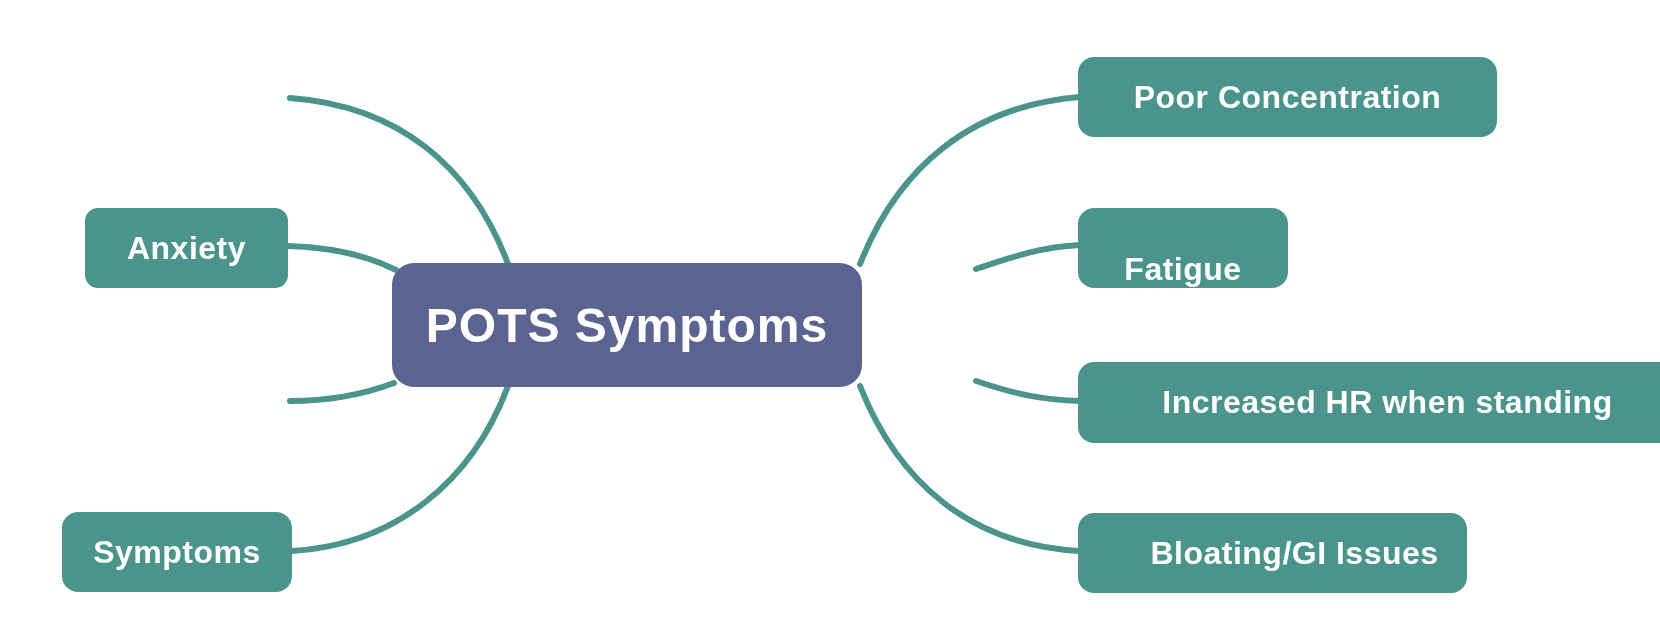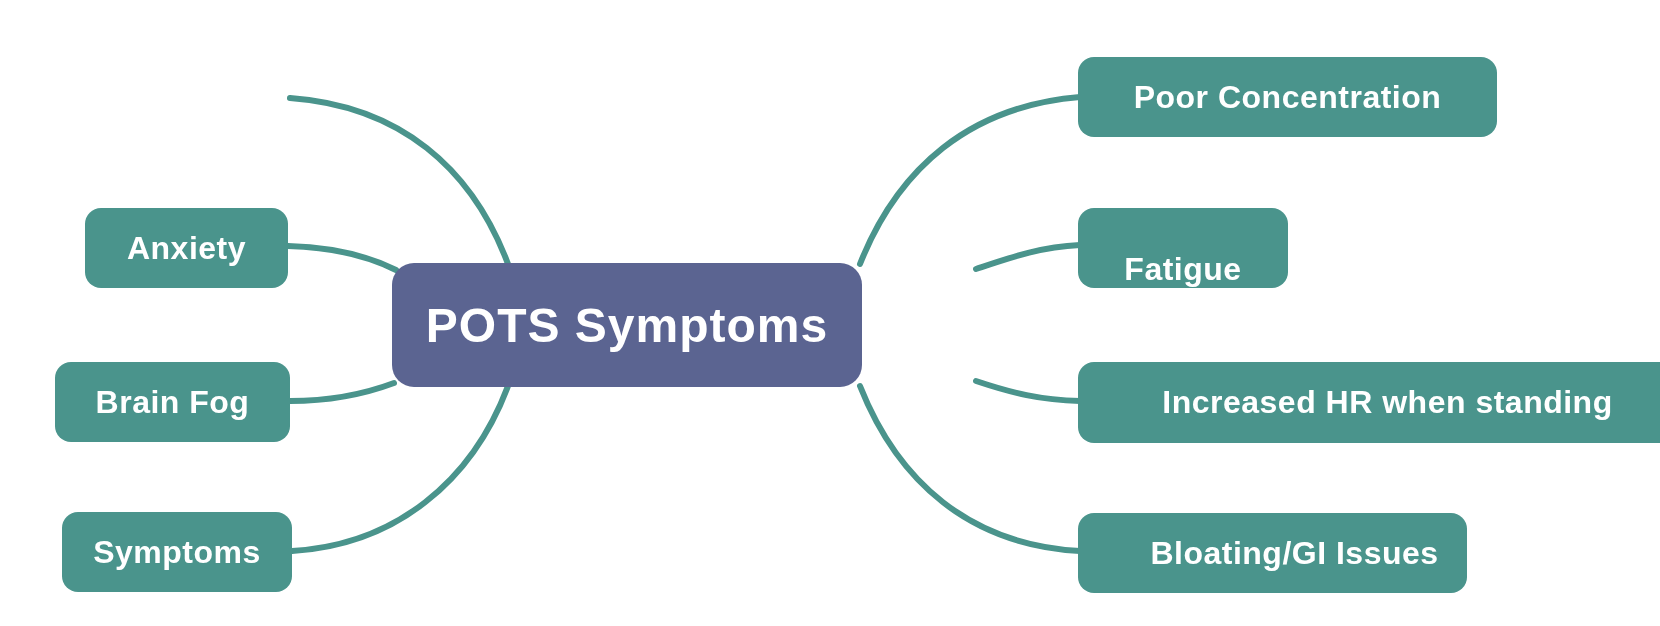--- a/index.html
+++ b/index.html
@@ -45,21 +45,21 @@
   }
   .node.root {
     background: #5B6491;
     font-size: 48px;
     border-radius: 22px;
     letter-spacing: 1px;
   }
   
   #node-root        { left: 392px;  top: 263px; width: 470px; height: 124px; }
   #node-headaches   { left: 30px;   top: 55px;  width: 260px; height: 81px;  }
-  #node-anxiety     { left: 85px;   top: 208px; width: 203px; height: 80px;  }
+  #node-anxiety     { left: 85px;   top: 208px; width: 203px; height: 80px; border-radius: 13px;  }
   #node-brain-fog   { left: 55px;   top: 362px; width: 235px; height: 80px;  }
   #node-dizziness   { left: 62px;   top: 512px; width: 230px; height: 80px;  }
   #node-poor-concentration { left: 1078px; top: 57px;  width: 419px; height: 80px; }
   #node-fatigue            { left: 1078px; top: 208px; width: 210px; height: 80px; align-items: flex-end; }
   #node-increased-hr       { left: 1078px; top: 362px; width: 619px; height: 81px; }
   #node-bloating           { left: 1078px; top: 513px; width: 389px; height: 80px; padding-left: 44px; }
 </style>
 </head>
 <body>
 
@@ -76,23 +76,20 @@
     <path d="M 860 386 C 898 482, 970 545, 1080 551"></path>
   </svg>
 
   <div class="node root" id="node-root">
     <span>POTS Symptoms</span>
   </div>
 
   <div class="node" id="node-anxiety">
     <span>Anxiety</span>
   </div>
-  <div class="node" id="node-brain-fog">
-    <span>Brain Fog</span>
-  </div>
   <div class="node" id="node-dizziness">
     <span>Symptoms</span>
   </div>
 
   <div class="node" id="node-poor-concentration">
     <span>Poor Concentration</span>
   </div>
   <div class="node" id="node-fatigue">
     <span>Fatigue</span>
   </div>

